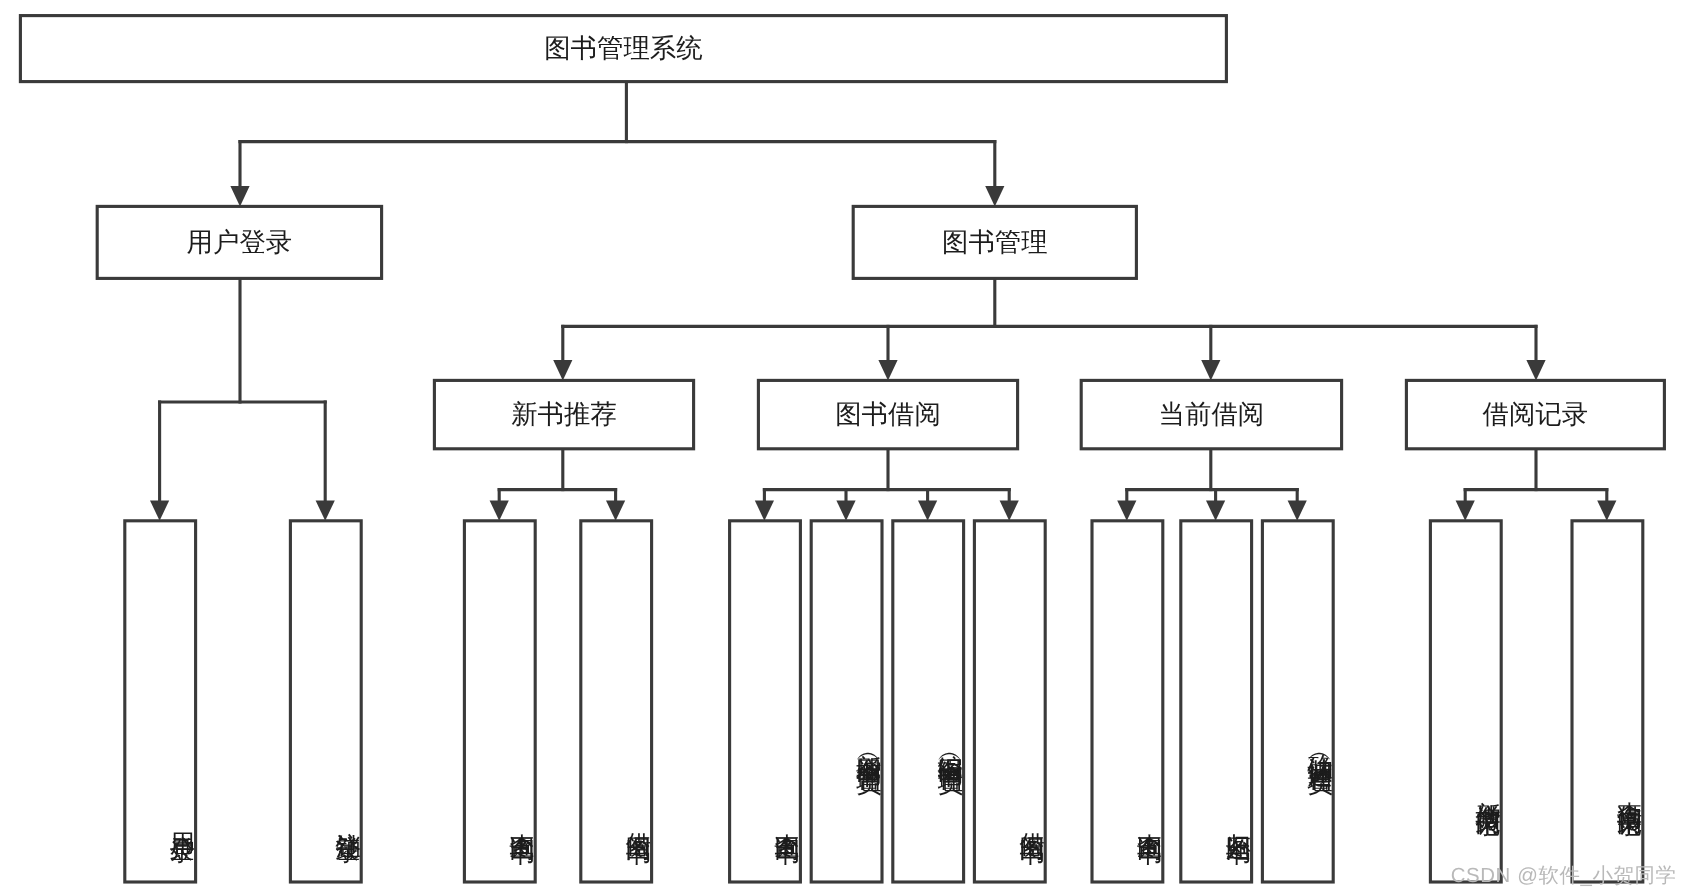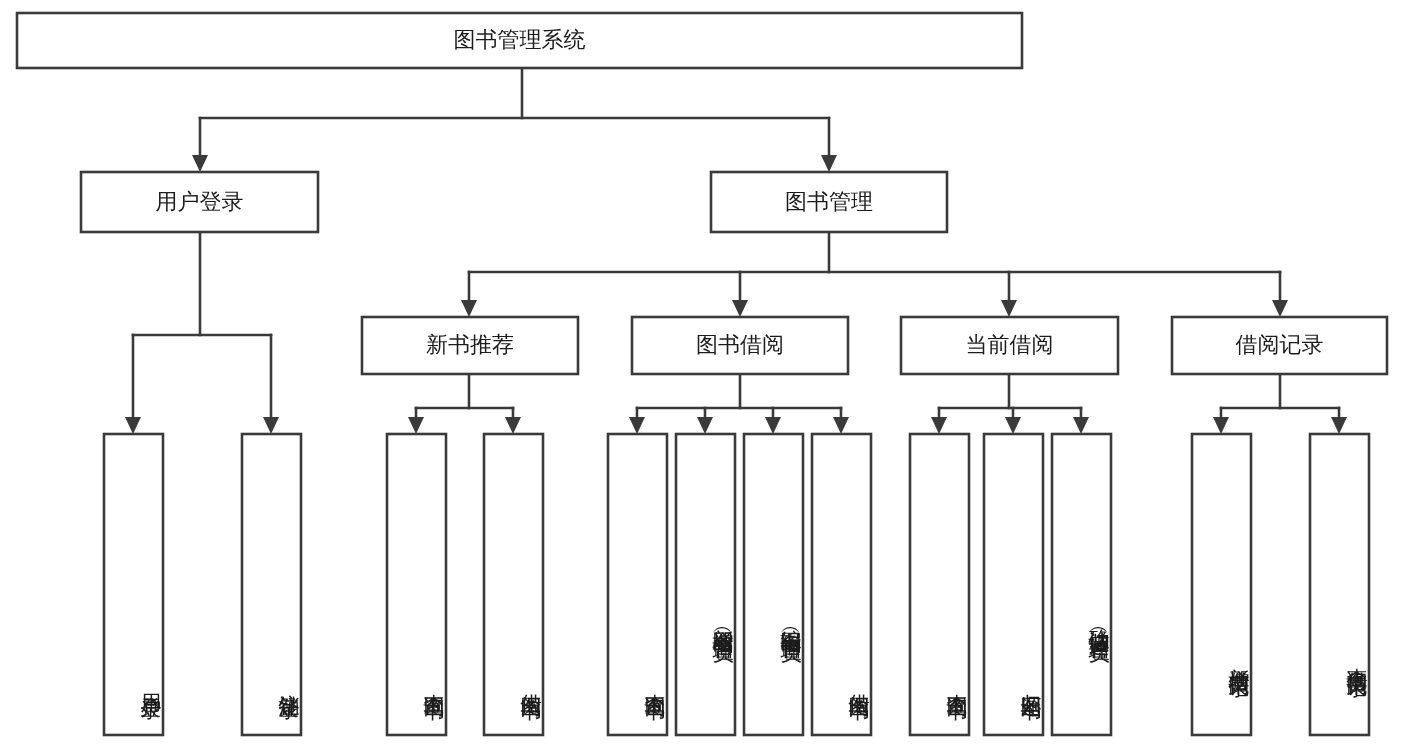--- a/index.html
+++ b/index.html
@@ -241,13 +241,14 @@
       <div class="leaf-label-wrap" style="left: 1052px; top: 434px; width: 59px; height: 301px; padding-top: 36px;">
         <span>确认归还（管理员）</span>
       </div>
       <div class="leaf-label-wrap" style="left: 1192px; top: 434px; width: 59px; height: 301px; padding-top: 72px;">
         <span>新增借阅记录</span>
       </div>
       <div class="leaf-label-wrap" style="left: 1310px; top: 434px; width: 59px; height: 301px; padding-top: 72px;">
         <span>查询借阅记录</span>
       </div>
     </div>
+  <div class="watermark">CSDN @软件_小贺同学</div>
 </div>
 
 </body></html>

